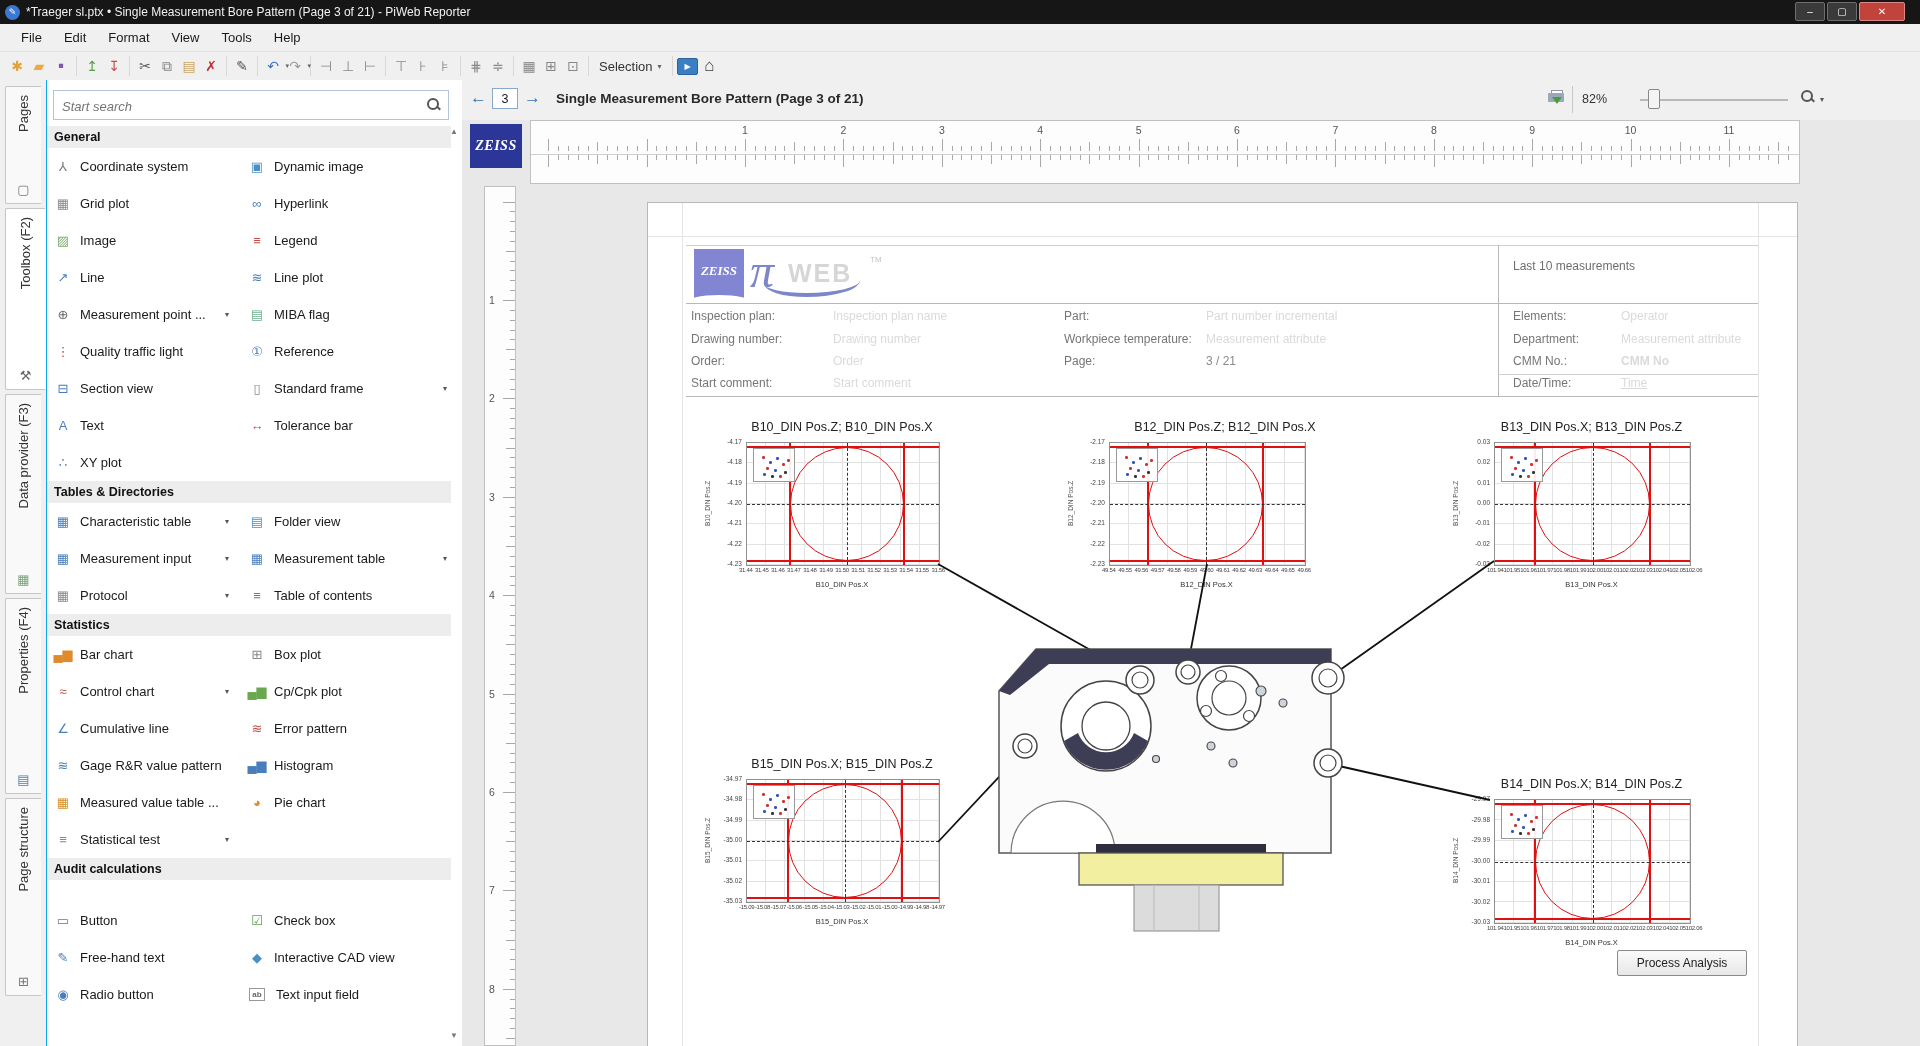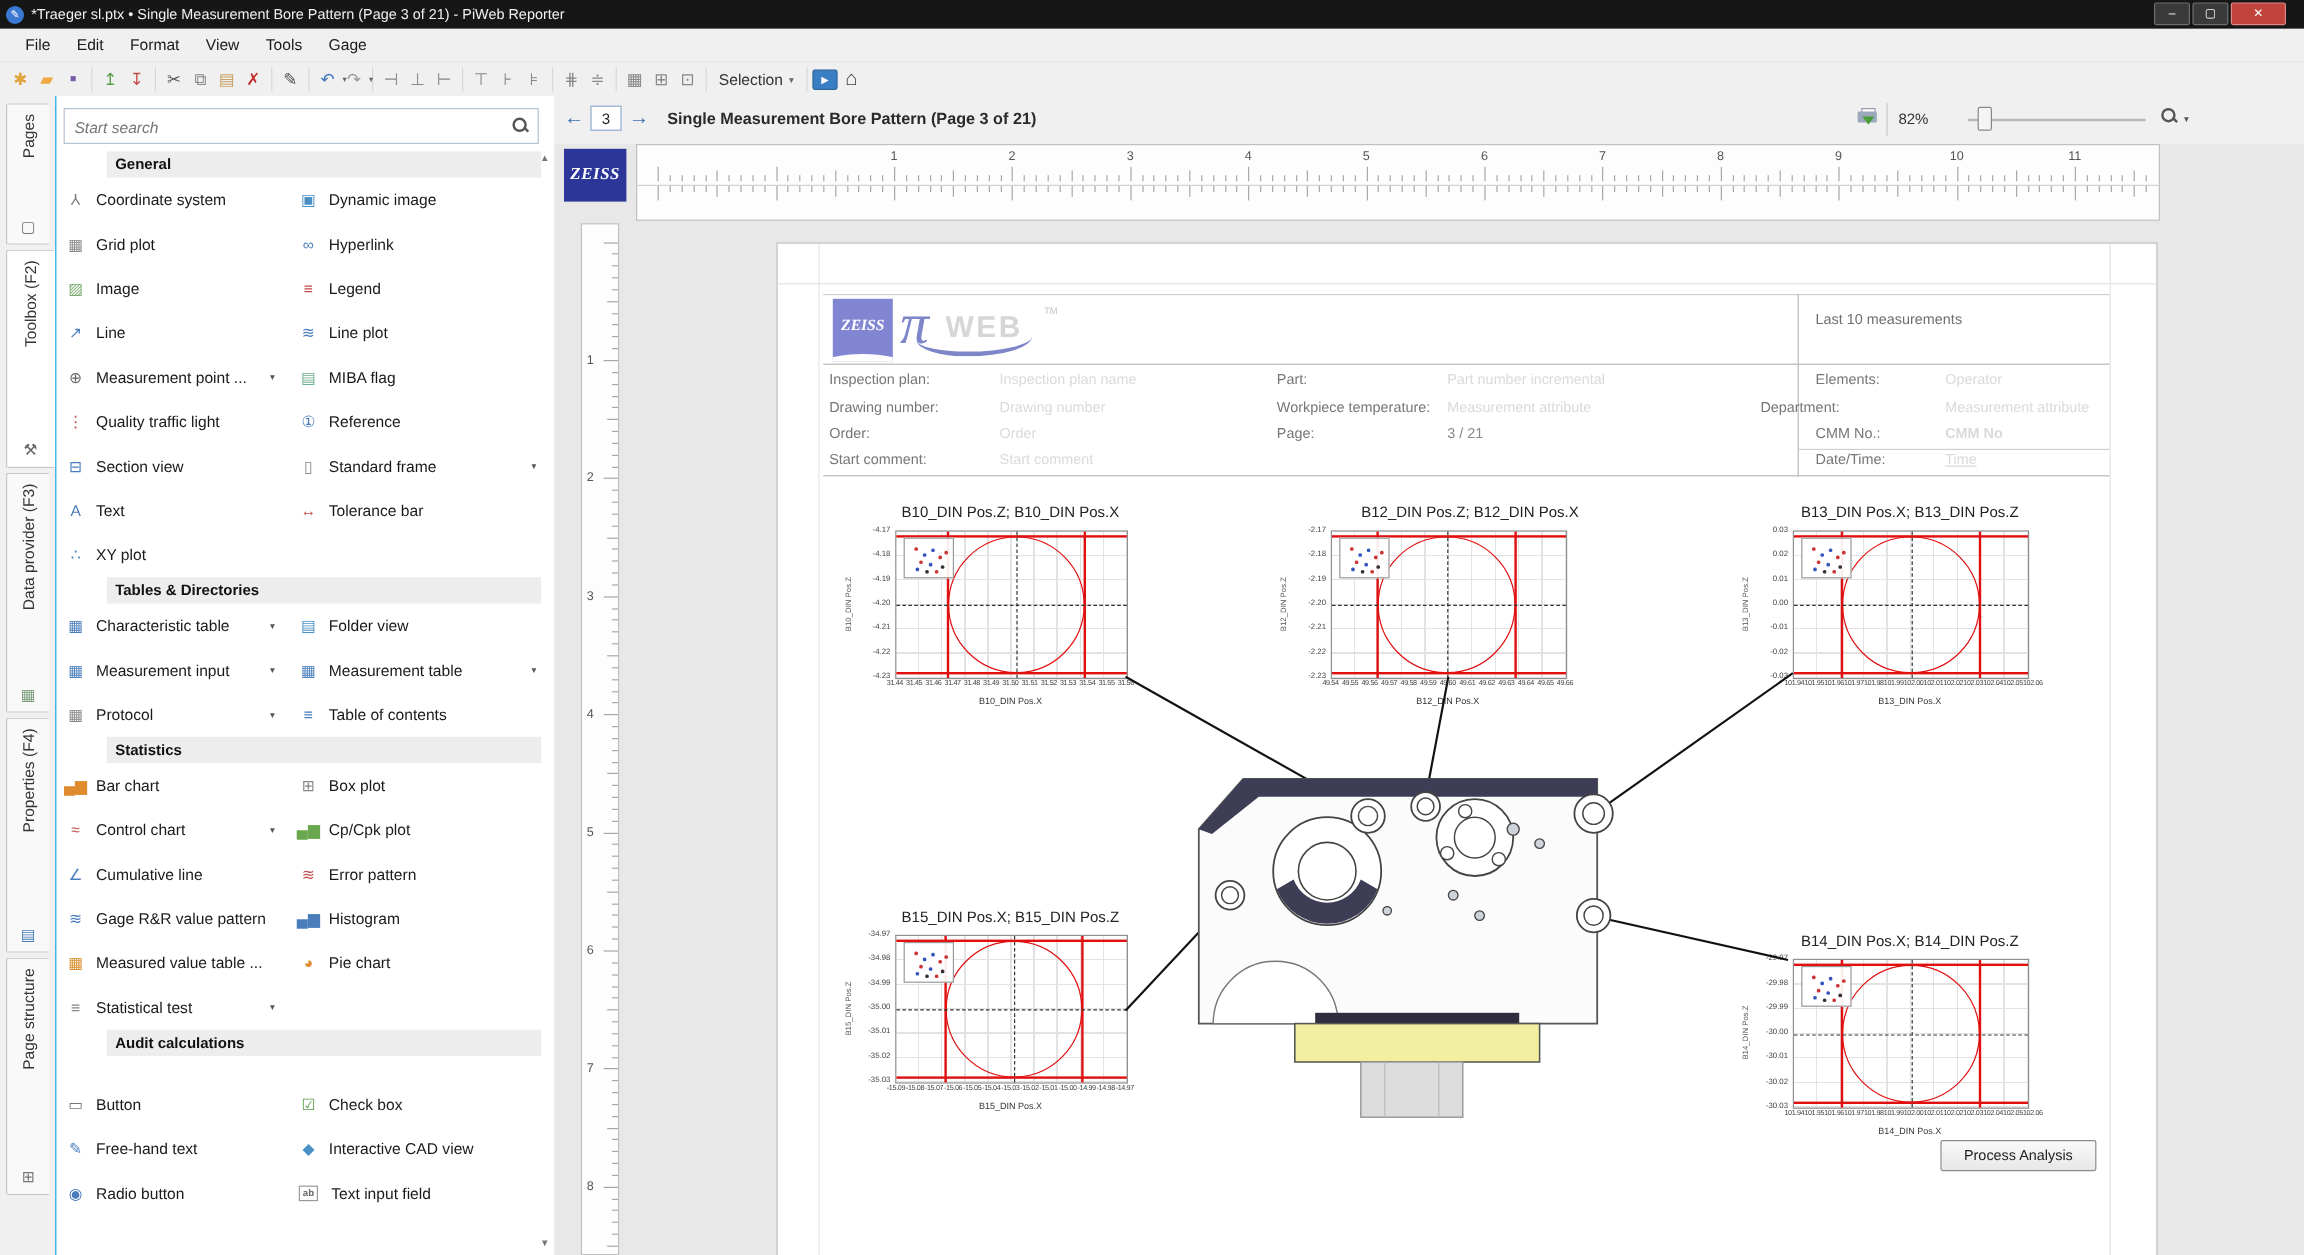--- a/index.html
+++ b/index.html
@@ -35,21 +35,21 @@
   .vtab-icon{margin-top:auto;font-size:13px;}
   
   #toolbox{position:absolute;left:46px;top:80px;width:416px;height:966px;background:#fff;border-left:1px solid #0ea5e9;box-sizing:border-box;}
   #searchwrap{position:absolute;left:6px;top:10px;width:396px;height:30px;border:1px solid #b4c4d4;background:#fff;box-sizing:border-box;}
   #searchinput{position:absolute;left:6px;top:2px;width:360px;height:24px;border:none;outline:none;
     font-style:italic;font-size:13px;color:#888;font-family:inherit;background:transparent;}
   .maglass{position:relative;width:16px;height:16px;}
   .maglass::before{content:"";position:absolute;left:1px;top:1px;width:8px;height:8px;border:2px solid #555;border-radius:50%;}
   .maglass::after{content:"";position:absolute;left:10px;top:10px;width:5px;height:2px;background:#555;transform:rotate(45deg);}
   #toollist{position:absolute;left:0;top:46px;width:404px;height:920px;overflow:hidden;}
-  .sechdr{position:absolute;left:0;width:404px;height:22px;background:#ededed;display:flex;align-items:center;margin-left:42px;}
+  .sechdr{position:absolute;left:0;width:404px;height:22px;background:#ededed;display:flex;align-items:center;}
   .sechdr span{font-size:12.5px;font-weight:bold;color:#111;margin-left:7px;}
   .titem{position:absolute;height:37px;display:flex;align-items:center;}
   .ticon{width:20px;height:18px;display:flex;align-items:center;justify-content:center;font-size:13px;margin-right:7px;}
   .ticon.flip{transform:rotate(180deg);}
   .ticon.tiny{font-size:8px;font-weight:bold;border:1px solid #999;height:11px;width:14px;margin-right:11px;margin-left:2px;}
   .tlabel{font-size:13px;color:#1a1a1a;white-space:nowrap;}
   .tdd{position:absolute;font-size:8px;color:#555;top:14px;}
   #tbxscroll{position:absolute;right:2px;top:46px;width:12px;height:916px;}
   .scrollarrow{position:absolute;left:0;width:12px;height:12px;font-size:8px;color:#777;text-align:center;line-height:12px;}
   
@@ -131,21 +131,21 @@
     <div class="winbtn" style="left:1827px;width:30px;">▢</div>
     <div class="winbtn" style="left:1859px;width:46px;background:#c0443c;border-color:#d88;">✕</div>
   </div>
 
   <div id="menubar">
       <div class="menuitem">File</div>
       <div class="menuitem">Edit</div>
       <div class="menuitem">Format</div>
       <div class="menuitem">View</div>
       <div class="menuitem">Tools</div>
-      <div class="menuitem">Gage</div>
+      <div class="menuitem">Help</div>
     </div>
   <div id="toolbar">
       <div class="tbi" style="color: rgb(226, 163, 61);">✱</div>
       <div class="tbi" style="color: rgb(240, 168, 64);">▰</div>
       <div class="tbi" style="color: rgb(122, 90, 168); font-size: 17px;">▪</div>
       <div class="tbsep"></div>
       <div class="tbi" style="color: rgb(90, 158, 74);">↥</div>
       <div class="tbi" style="color: rgb(192, 80, 77);">↧</div>
       <div class="tbsep"></div>
       <div class="tbi" style="color: rgb(85, 85, 85);">✂</div>
@@ -818,21 +818,21 @@
           <div class="flabel" style="left: 43px; top: 180px;">Start comment:</div>
           <div class="fvalue" style="left: 185px; top: 180px;">Start comment</div>
           <div class="flabel" style="left: 416px; top: 113px;">Part:</div>
           <div class="fvalue" style="left: 558px; top: 113px;">Part number incremental</div>
           <div class="flabel" style="left: 416px; top: 136px;">Workpiece temperature:</div>
           <div class="fvalue" style="left: 558px; top: 136px;">Measurement attribute</div>
           <div class="flabel" style="left: 416px; top: 158px;">Page:</div>
           <div class="fvalue real" style="left: 558px; top: 158px;">3 / 21</div>
           <div class="flabel" style="left: 865px; top: 113px;">Elements:</div>
           <div class="fvalue" style="left: 973px; top: 113px;">Operator</div>
-          <div class="flabel" style="left: 819px; top: 136px;">Department:</div>
+          <div class="flabel" style="left: 865px; top: 136px;">Department:</div>
           <div class="fvalue" style="left: 973px; top: 136px;">Measurement attribute</div>
           <div class="flabel" style="left: 865px; top: 158px;">CMM No.:</div>
           <div class="fvalue" style="left: 973px; top: 158px; font-weight: bold;">CMM No</div>
           <div class="flabel" style="left: 865px; top: 180px;">Date/Time:</div>
           <div class="fvalue" style="left: 973px; top: 180px; text-decoration: underline;">Time</div>
         </div>
       <div id="plotswrap">
           <div class="plot-title" style="left: 194px; top: 217px;">B10_DIN Pos.Z; B10_DIN Pos.X</div>
           <div class="ylabel" style="left: 56px; top: 239px; height: 122px;">B10_DIN Pos.Z</div>
           <div class="ytick" style="left: 62px; top: 235px;">-4.17</div>

